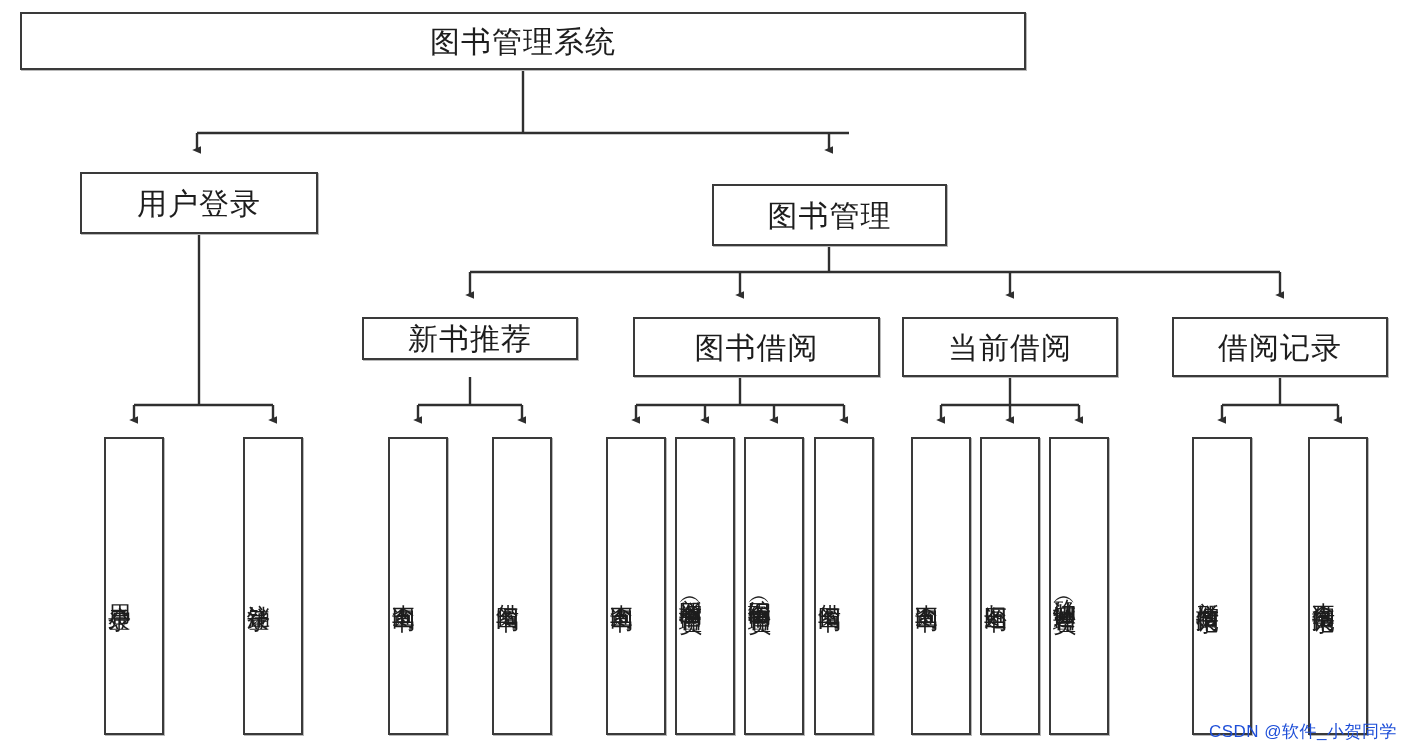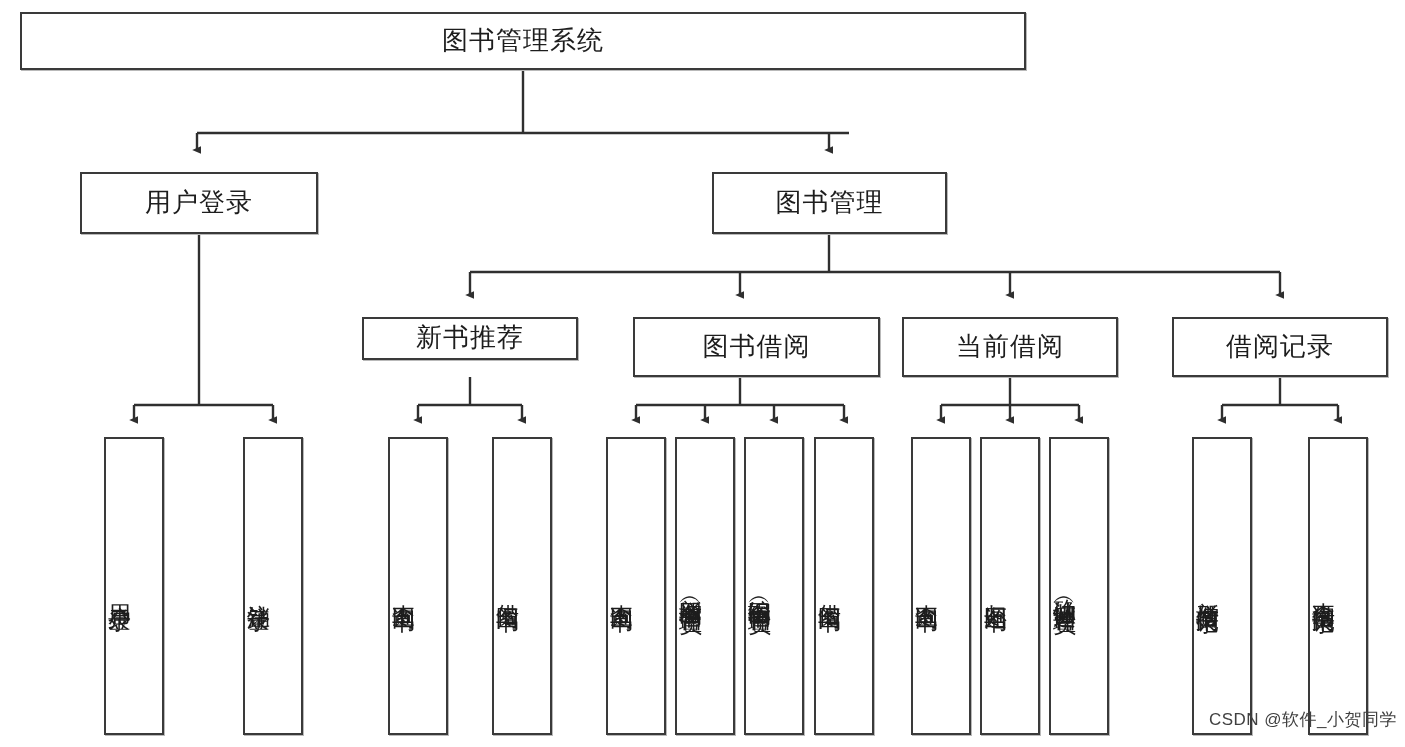--- a/index.html
+++ b/index.html
@@ -30,21 +30,21 @@
     box-sizing: border-box;
     background: #ffffff;
     border: 2px solid #3a3a3a;
     box-shadow: 1px 1px 0 #b9b9b9;
     display: flex;
     align-items: center;
     justify-content: center;
     color: #1d1d1d;
   }
   .node.horizontal {
-    font-size: 26px;
+    font-size: 30px;
     letter-spacing: 1px;
     line-height: 1.1;
     font-family: Liberation Serif, serif;
   }
   .node.vertical {
     align-items: center;
     justify-content: flex-start;
     padding-top: 8px;
   }
   .node.vertical .vlabel {
@@ -52,23 +52,23 @@
     text-orientation: upright;
     font-size: 23px;
     line-height: 1.22;
     letter-spacing: 2px;
     white-space: nowrap;
     color: #1d1d1d;
   }
   #watermark {
     position: absolute;
     right: 8px;
-    bottom: 16px;
+    bottom: 4px;
     font-size: 17px;
-    color: #404040;
+    color: #1d4ed8;
     letter-spacing: 0.5px;
     white-space: nowrap;
     user-select: none;
     margin-left: 24px;
   }
 </style>
 </head>
 <body>
 
 <div id="diagram-root">
@@ -123,21 +123,21 @@
     </g>
   </svg>
 
   <div class="node horizontal" style="left:20px; top:12px; width:1006px; height:58px;">
     <span>图书管理系统</span>
   </div>
 
   <div class="node horizontal" style="left:80px; top:172px; width:238px; height:62px;">
     <span>用户登录</span>
   </div>
-  <div class="node horizontal" style="left:712px; top:172px; width:235px; height:62px;">
+  <div class="node horizontal" style="left:712px; top:184px; width:235px; height:62px;">
     <span>图书管理</span>
   </div>
 
   <div class="node horizontal" style="left:362px; top:317px; width:216px; height:43px;">
     <span>新书推荐</span>
   </div>
   <div class="node horizontal" style="left:633px; top:317px; width:247px; height:60px;">
     <span>图书借阅</span>
   </div>
   <div class="node horizontal" style="left:1172px; top:317px; width:216px; height:60px;">

